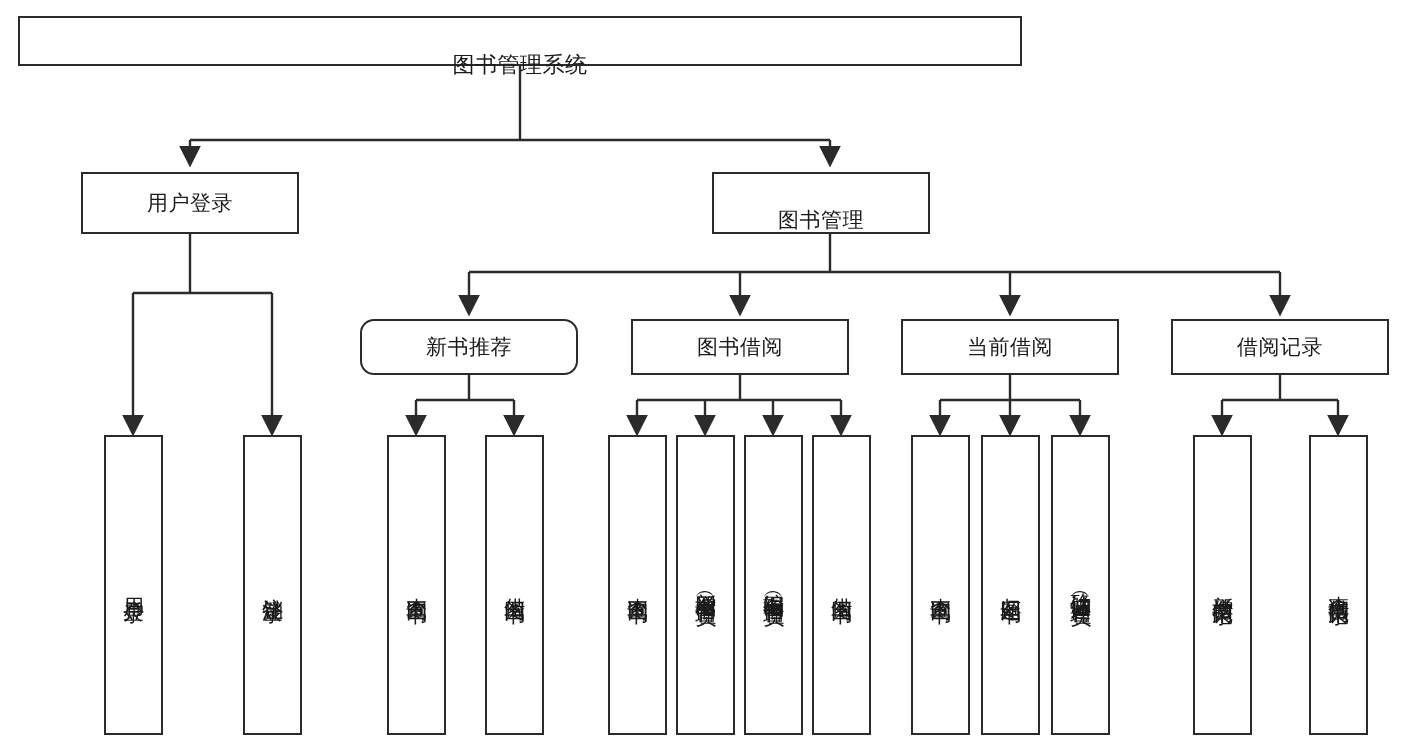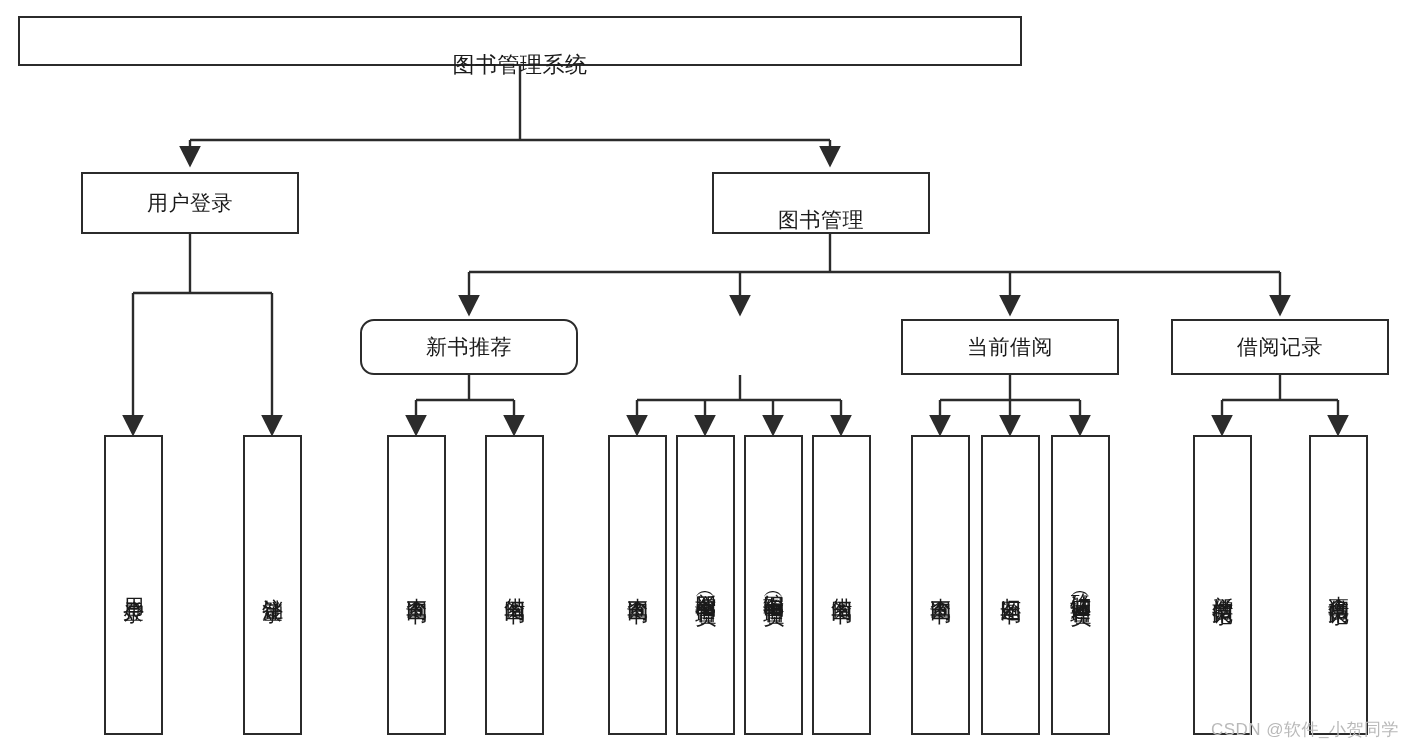--- a/index.html
+++ b/index.html
@@ -130,20 +130,23 @@
   <div class="node" style="left:81px; top:172px; width:218px; height:62px;">
     <span class="label">用户登录</span>
   </div>
   <div class="node" style="left:712px; top:172px; width:218px; height:62px;align-items:flex-end;">
     <span class="label">图书管理</span>
   </div>
 
   <div class="node" style="left:360px; top:319px; width:218px; height:56px;border-radius:14px;">
     <span class="label">新书推荐</span>
   </div>
+  <div class="node" style="left:631px; top:319px; width:218px; height:56px;">
+    <span class="label">图书借阅</span>
+  </div>
   <div class="node" style="left:901px; top:319px; width:218px; height:56px;">
     <span class="label">当前借阅</span>
   </div>
   <div class="node" style="left:1171px; top:319px; width:218px; height:56px;">
     <span class="label">借阅记录</span>
   </div>
 
   <div class="node vertical" style="left:104px; top:435px; width:59px; height:300px;">
     <span class="label">用户登录</span>
   </div>
@@ -181,15 +184,14 @@
     <span class="label">确认归还（管理员）</span>
   </div>
 
   <div class="node vertical" style="left:1193px; top:435px; width:59px; height:300px;">
     <span class="label">新增借阅记录</span>
   </div>
   <div class="node vertical" style="left:1309px; top:435px; width:59px; height:300px;">
     <span class="label">查询借阅记录</span>
   </div>
 
-  <div class="watermark">CSDN @软件_小贺同学</div>
 
 </div>
 
 </body></html>

